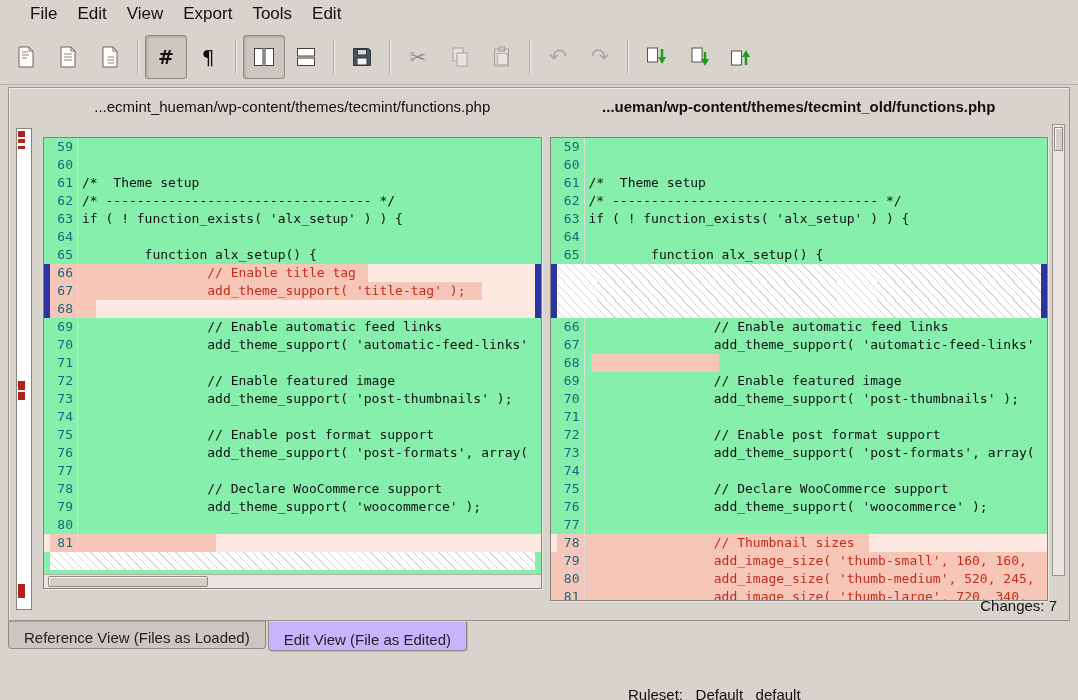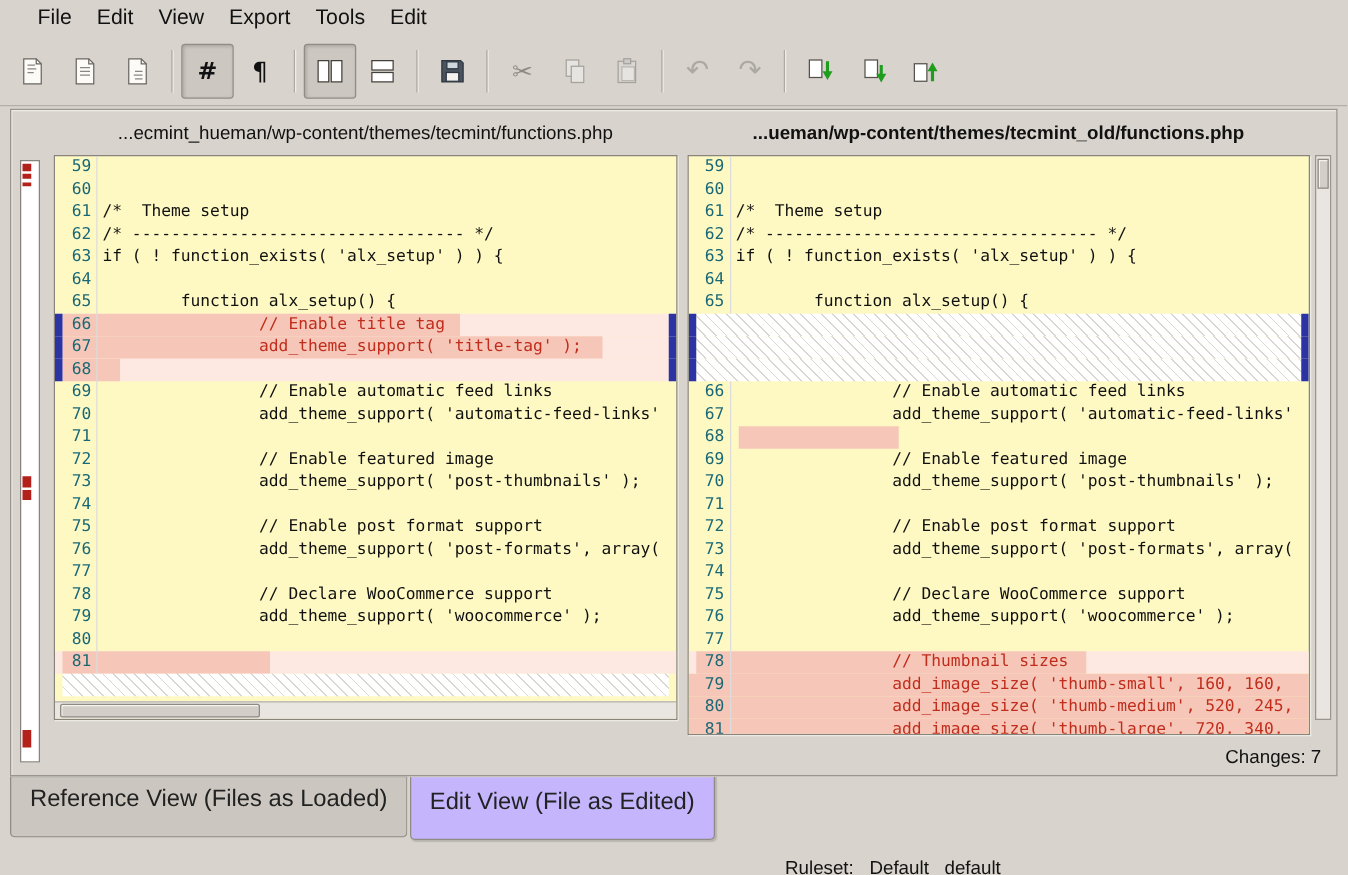--- a/index.html
+++ b/index.html
@@ -24,25 +24,25 @@
   .glyph.big { font-size:19px; font-weight:bold; }
   .glyph.gray { color:#666; font-size:22px; }
   
   .main { flex:none; height:534px; margin:2px 8px 0; border:1px solid #9a968f;
           background:#d8d4cd; position:relative; padding:2px 4px;
           box-shadow: inset 1px 1px 0 #eceae5; }
   .overview { position:absolute; left:7px; top:40px; width:16px; height:482px;
               background:#ffffff; border:1px solid #88847d; }
   .ovmark { position:absolute; left:1px; width:7px; background:#b3211b; }
   .diff-cols { display:flex; margin-left:26px; align-items:flex-start; }
-  .pane { flex:1; min-width:0; display:flex; flex-direction:column; margin:0 4px; }
+  .pane { flex:1; min-width:0; display:flex; flex-direction:column; margin:0 4px;gap:13px; }
   .pane-header { height:34px; line-height:34px; text-align:center; font-size:15px;
                  white-space:nowrap; overflow:hidden; }
   .pane-header.bold { font-weight:bold; }
-  .pane-body { background:#fef9c3; border:1px solid #88847d; height:452px; overflow:hidden;
+  .pane-body { background:#86efac; border:1px solid #88847d; height:452px; overflow:hidden;
                display:flex; flex-direction:column; box-shadow: 1px 1px 0 #eceae5; }
   .pane.right .pane-body { height:464px; }
   .rows { flex:1; overflow:hidden; }
   .row { height:18px; display:flex; position:relative; white-space:pre;
          font-family:"DejaVu Sans Mono", monospace; font-size:13px; line-height:18px; }
   .row.bg-light { background:#fde9e1; }
   .row.bg-pink  { background:#f6c7b8; }
   .mk { width:6px; flex:none; position:relative; z-index:1; }
   .mk.on { background:#2c34a4; }
   .num { width:28px; flex:none; text-align:right; padding-right:4px; color:#1a6876;
@@ -55,21 +55,21 @@
   .hscroll { height:14px; flex:none; border-top:1px solid #b5b1aa; background:#e9e6e1; position:relative; }
   .hthumb { position:absolute; left:4px; top:1px; height:11px; width:160px; background:#d3cfc8;
             border:1px solid #8f8b84; border-radius:2px; box-shadow:inset 1px 1px 0 #f5f3ef; }
   .vscroll { width:13px; flex:none; margin-top:34px; height:452px; border:1px solid #9a968f;
              background:#e9e6e1; position:relative; }
   .vthumb { position:absolute; left:1px; top:2px; width:9px; height:24px; background:#d3cfc8;
             border:1px solid #8f8b84; box-shadow:inset 1px 1px 0 #f5f3ef; }
   .changes { position:absolute; right:12px; bottom:6px; font-size:15px; }
   
   .tabsbar { flex:none; height:37px; display:flex; align-items:flex-start; padding-left:8px; }
-  .tab { font-size:19px; padding:7px 15px 18px; background:#cbc7c0; color:#222;
+  .tab { font-size:15px; padding:7px 15px 2px; background:#cbc7c0; color:#222;
          border:1px solid #8f8b84; border-top:1px solid #a5a19a; border-radius:0 0 4px 4px; margin-right:2px; }
   .tab.active { background:#c4b5fd; border-top-color:#d8d4cd; padding-top:9px;
                 box-shadow:1px 1px 1px rgba(0,0,0,.15); }
   
   .statusbar { flex:1; position:relative; }
   .ruleset { position:absolute; left:628px; top:28px; font-size:15px; }
   svg { display:block; }
 </style>
 </head>
 <body>

